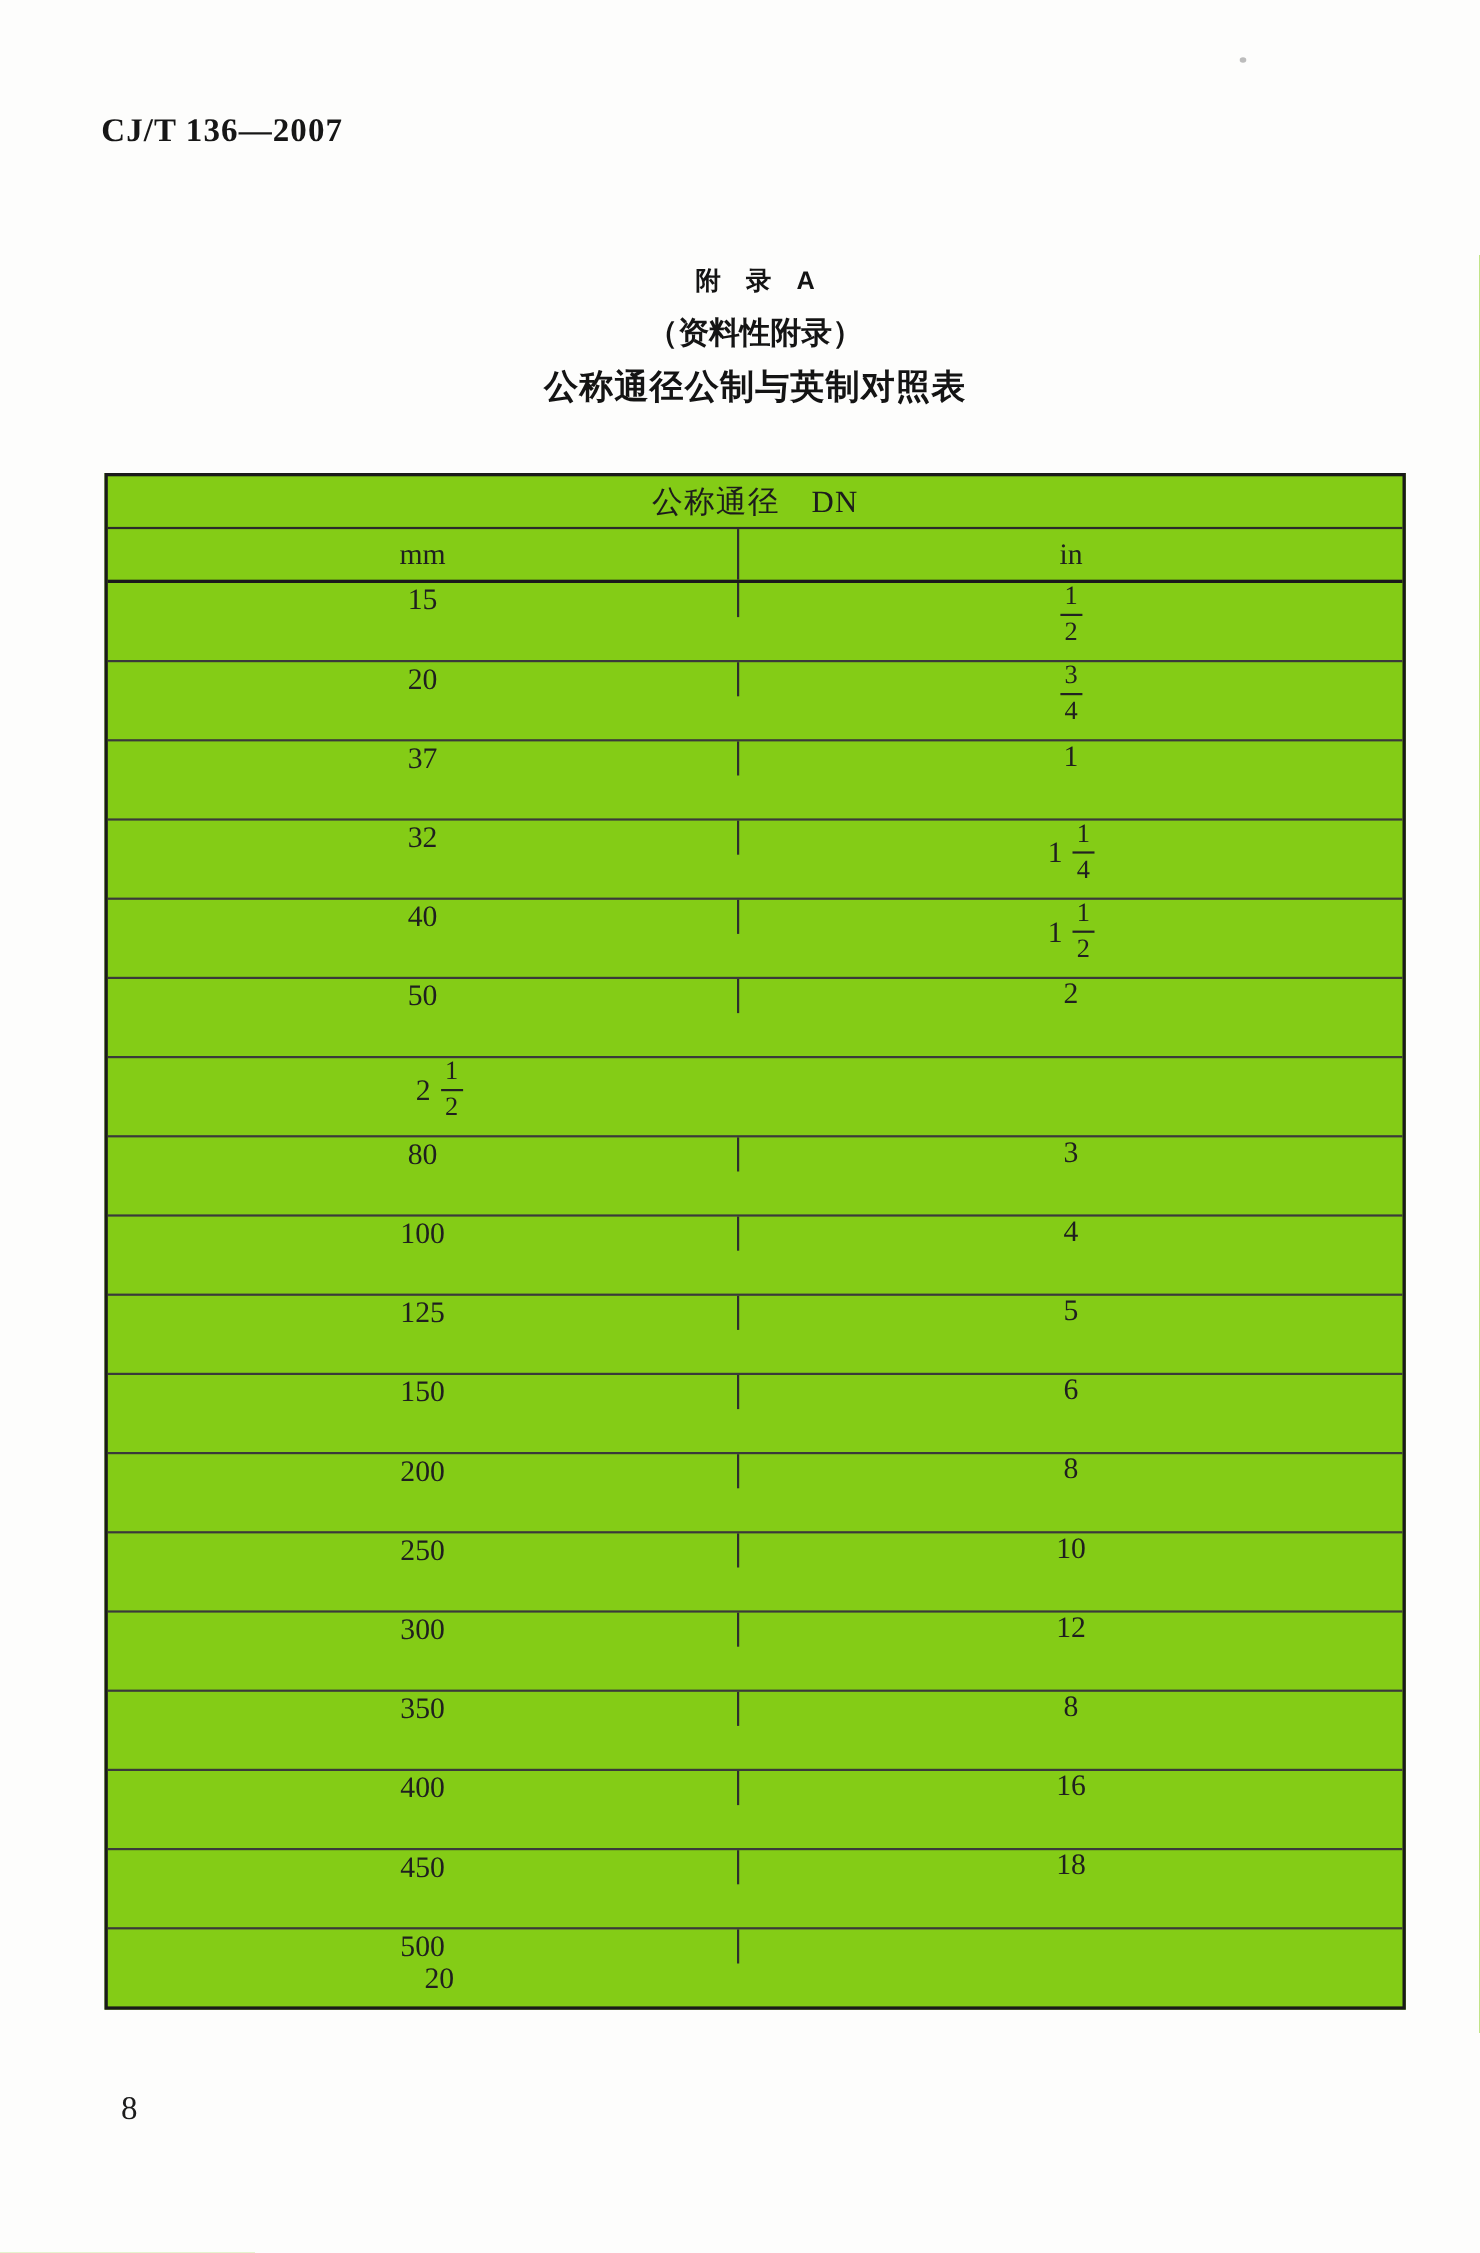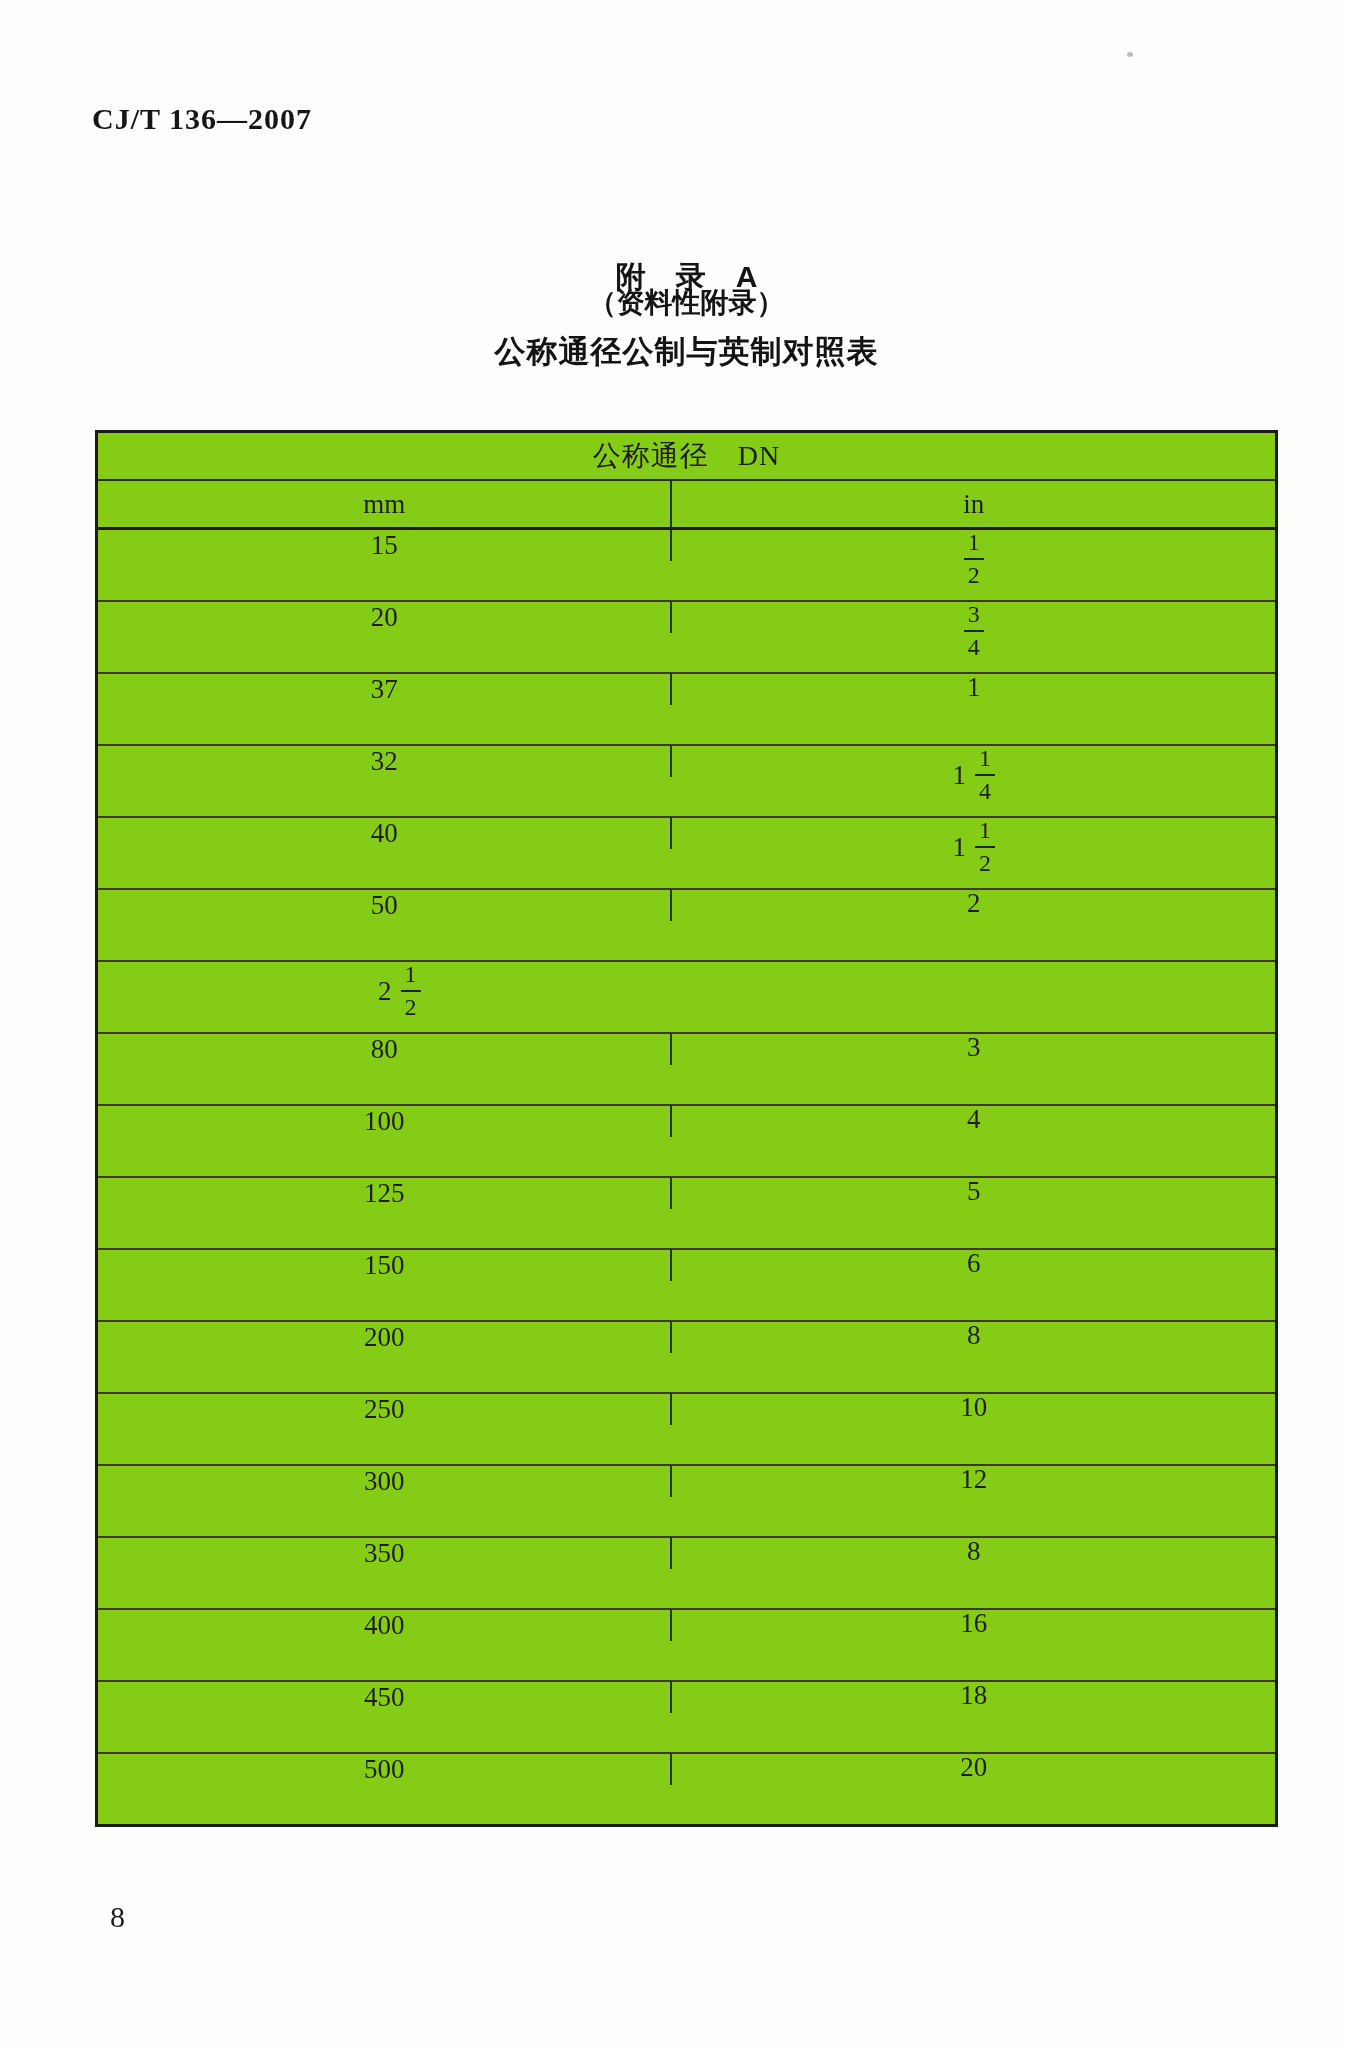--- a/index.html
+++ b/index.html
@@ -22,21 +22,21 @@
     position:absolute;left:1127px;top:52px;width:6px;height:5px;
     background:#9a9a9a;border-radius:50%;opacity:.65;
   }
   
   .title-block{position:absolute;left:95px;top:0;width:1183px;}
   .title-line{
     position:absolute;left:0;right:0;text-align:center;
     font-family:"Liberation Sans","DejaVu Sans",sans-serif;
     font-weight:bold;color:#141414;
   }
-  .t1{top:257px;font-size:30px;}
+  .t1{top:240px;font-size:23px;}
   .t2{top:284px;font-size:28px;}
   .t3{top:331px;font-size:31px;letter-spacing:1px;}
 
   
   .dn-table{
     position:absolute;left:95px;top:430px;width:1183px;
     border:3px solid #1a1a1a;
     box-sizing:border-box;
     background:#84cc16;
   }
@@ -52,21 +52,21 @@
     font-size:27px;
   }
   .cell{display:flex;align-items:center;justify-content:center;box-sizing:border-box;}
   .cell.mm{width:48.8%;border-right:2px solid #2e2e2e;}
   .cell.in{width:51.2%;}
   .trow{
     height:70px;display:flex;align-items:flex-start;
     border-bottom:2px solid #3a3a3a;
     font-size:27px;
   }
-  .trow:last-child{border-bottom:none;}
+  .trow:last-child{border-bottom:none;flex-direction:column;}
   
   .in-val{display:flex;align-items:center;gap:9px;}
   .whole{font-size:27px;line-height:1;}
   .frac{
     display:inline-flex;flex-direction:column;align-items:center;
     font-size:24px;line-height:1.05;
   }
   .frac .num{padding:0 4px 3px 4px;}
   .frac .den{border-top:2px solid #222;padding:3px 4px 0 4px;}
 

